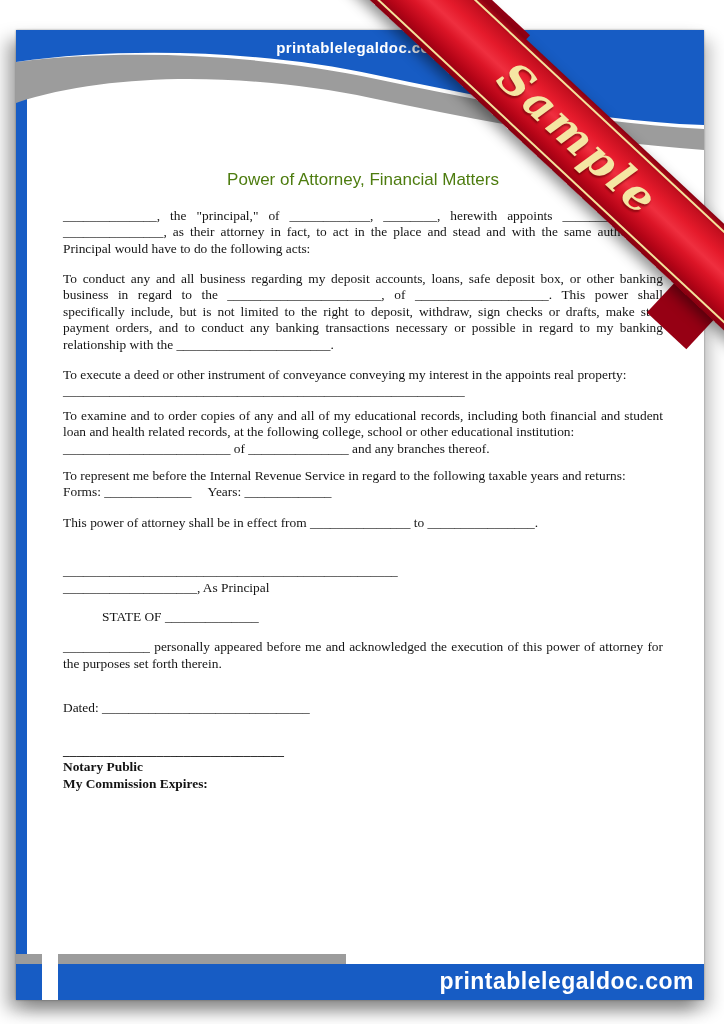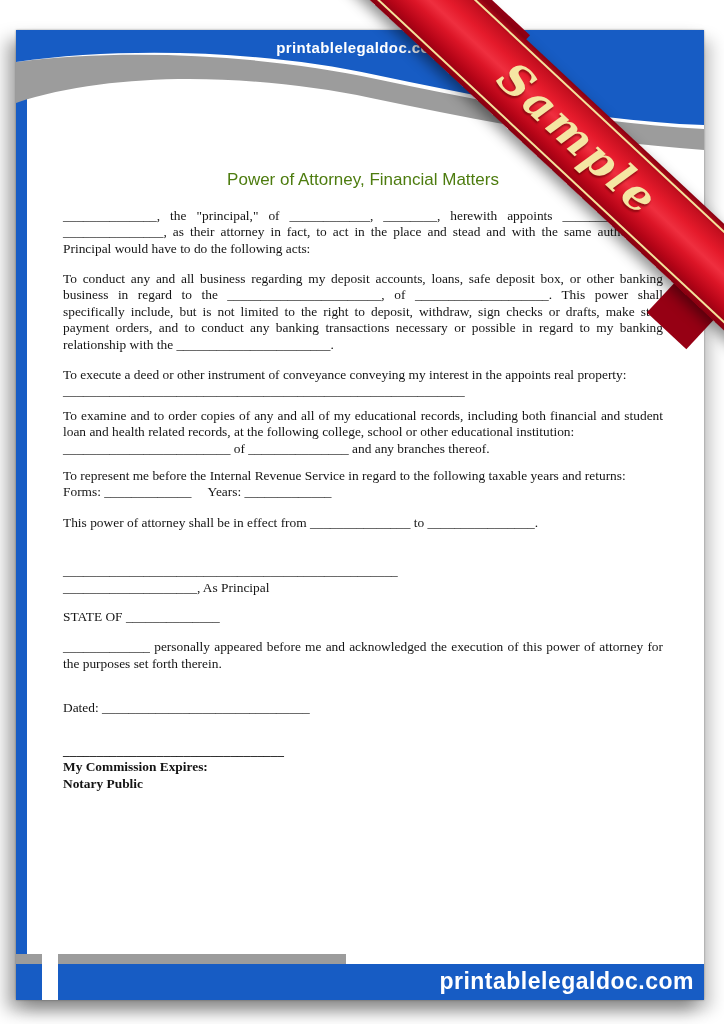--- a/index.html
+++ b/index.html
@@ -32,21 +32,21 @@
   .just { text-align:justify; }
   .line { display:block; }
   .prewrap { white-space:pre-wrap; }
   .p-intro   { margin-top:17px; }
   .p-banking { margin-top:10px; }
   .g-deed    { margin-top:7px; }
   .g-edu     { margin-top:8px; }
   .g-irs     { margin-top:11px; }
   .p-effect  { margin-top:14px; }
   .g-sig     { margin-top:32px; }
-  .g-state   { margin-top:13px; }
+  .g-state   { margin-top:13px;margin-left:39px; }
   .p-notary  { }
   .p-dated   { margin-top:28px; }
   .g-notary2 { margin-top:26px;font-weight:bold; }
 
   .footer-gray  { position:absolute; bottom:36px; left:0; width:330px; height:10px; background:#9c9c9c; }
   .footer-blue  { position:absolute; bottom:0; left:0; width:100%; height:36px; background:#175cc4; }
   .footer-notch { position:absolute; bottom:0; left:26px; width:16px; height:46px; background:#ffffff; }
   .brand-bottom {
     position:absolute; right:10px; top:4px;
     font-family:"Liberation Sans", sans-serif; font-weight:bold; font-size:23px;
@@ -131,22 +131,22 @@
       <div class="g-state">
         <span class="line">STATE OF ______________</span>
       </div>
 
       <p class="p-notary just">_____________ personally appeared before me and acknowledged the execution of this power of attorney for the purposes set forth therein.</p>
 
       <p class="p-dated">Dated: _______________________________</p>
 
       <div class="g-notary2">
         <span class="line">_________________________________</span>
+        <span class="line">Notary Public</span>
         <span class="line">My Commission Expires:</span>
-        <span class="line">Notary Public</span>
       </div>
     </div>
 
     <div class="footer-gray"></div>
     <div class="footer-blue">
       <span class="brand-bottom">printablelegaldoc.com</span>
     </div>
     <div class="footer-notch"></div>
 
   </div>

